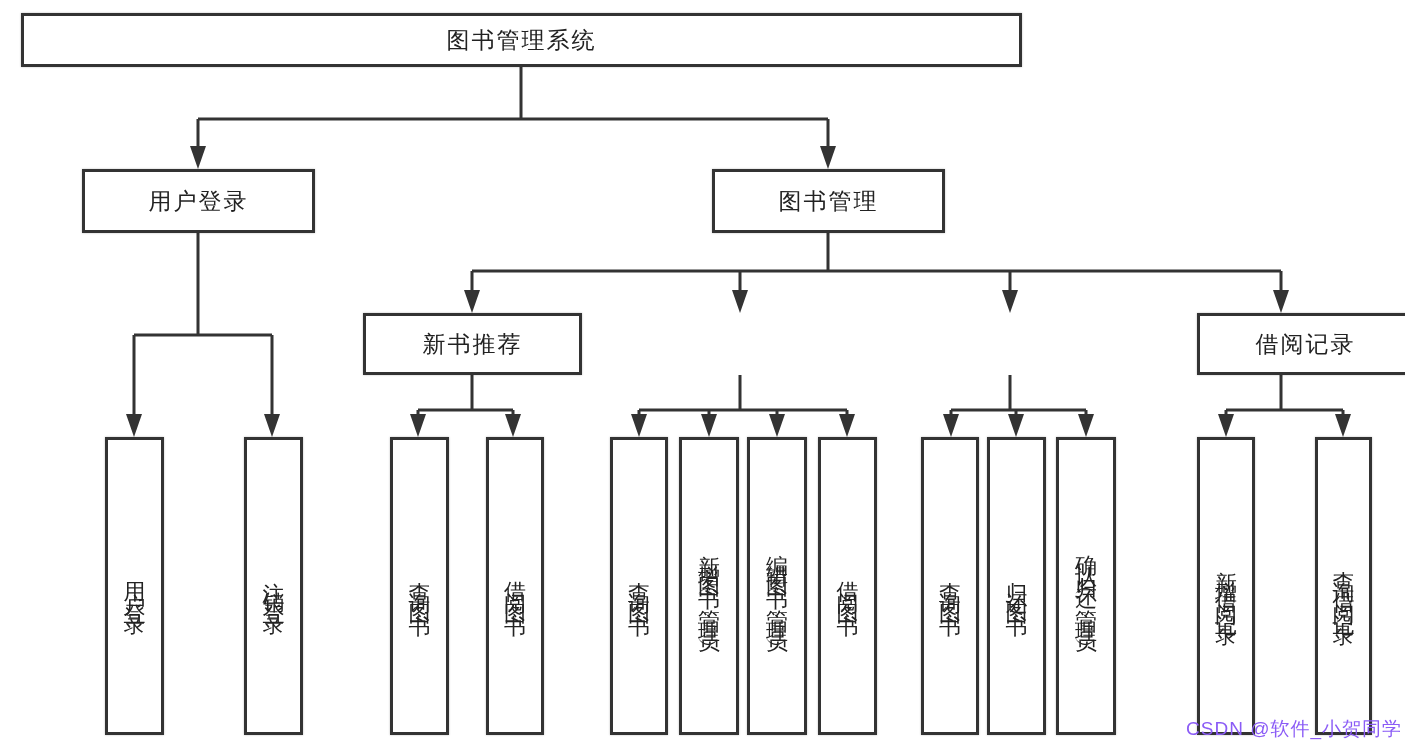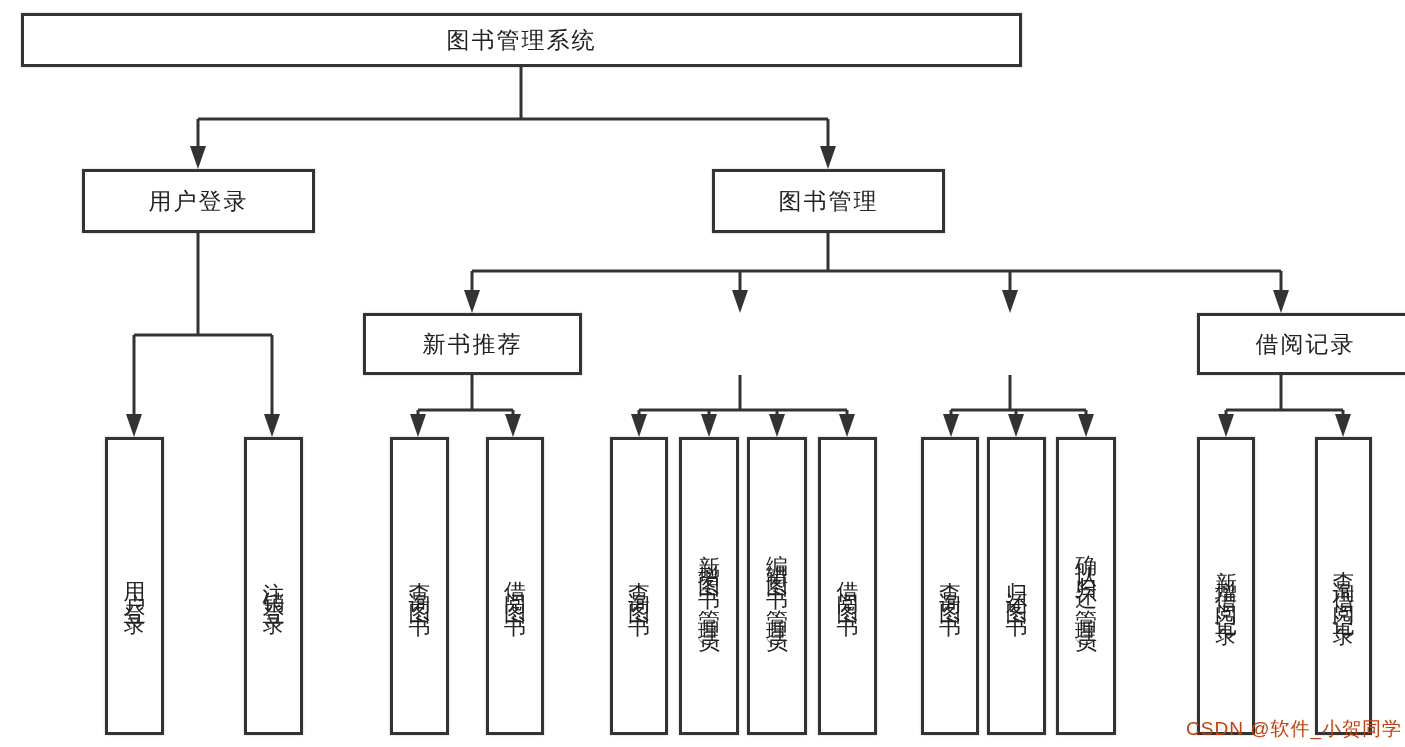--- a/index.html
+++ b/index.html
@@ -39,21 +39,21 @@
     writing-mode: vertical-lr;
     text-orientation: mixed;
     letter-spacing: 11px;
     white-space: nowrap;
     font-size: 22px;
   }
   #watermark {
     position: absolute;
     right: 3px;
     top: 716px;
-    color: #c2410c;
+    color: #8b5cf6;
     font-size: 19px;
     letter-spacing: 1px;
     z-index: 5;
     white-space: nowrap;
   }
 </style>
 </head>
 <body>
 
 <div id="stage">

